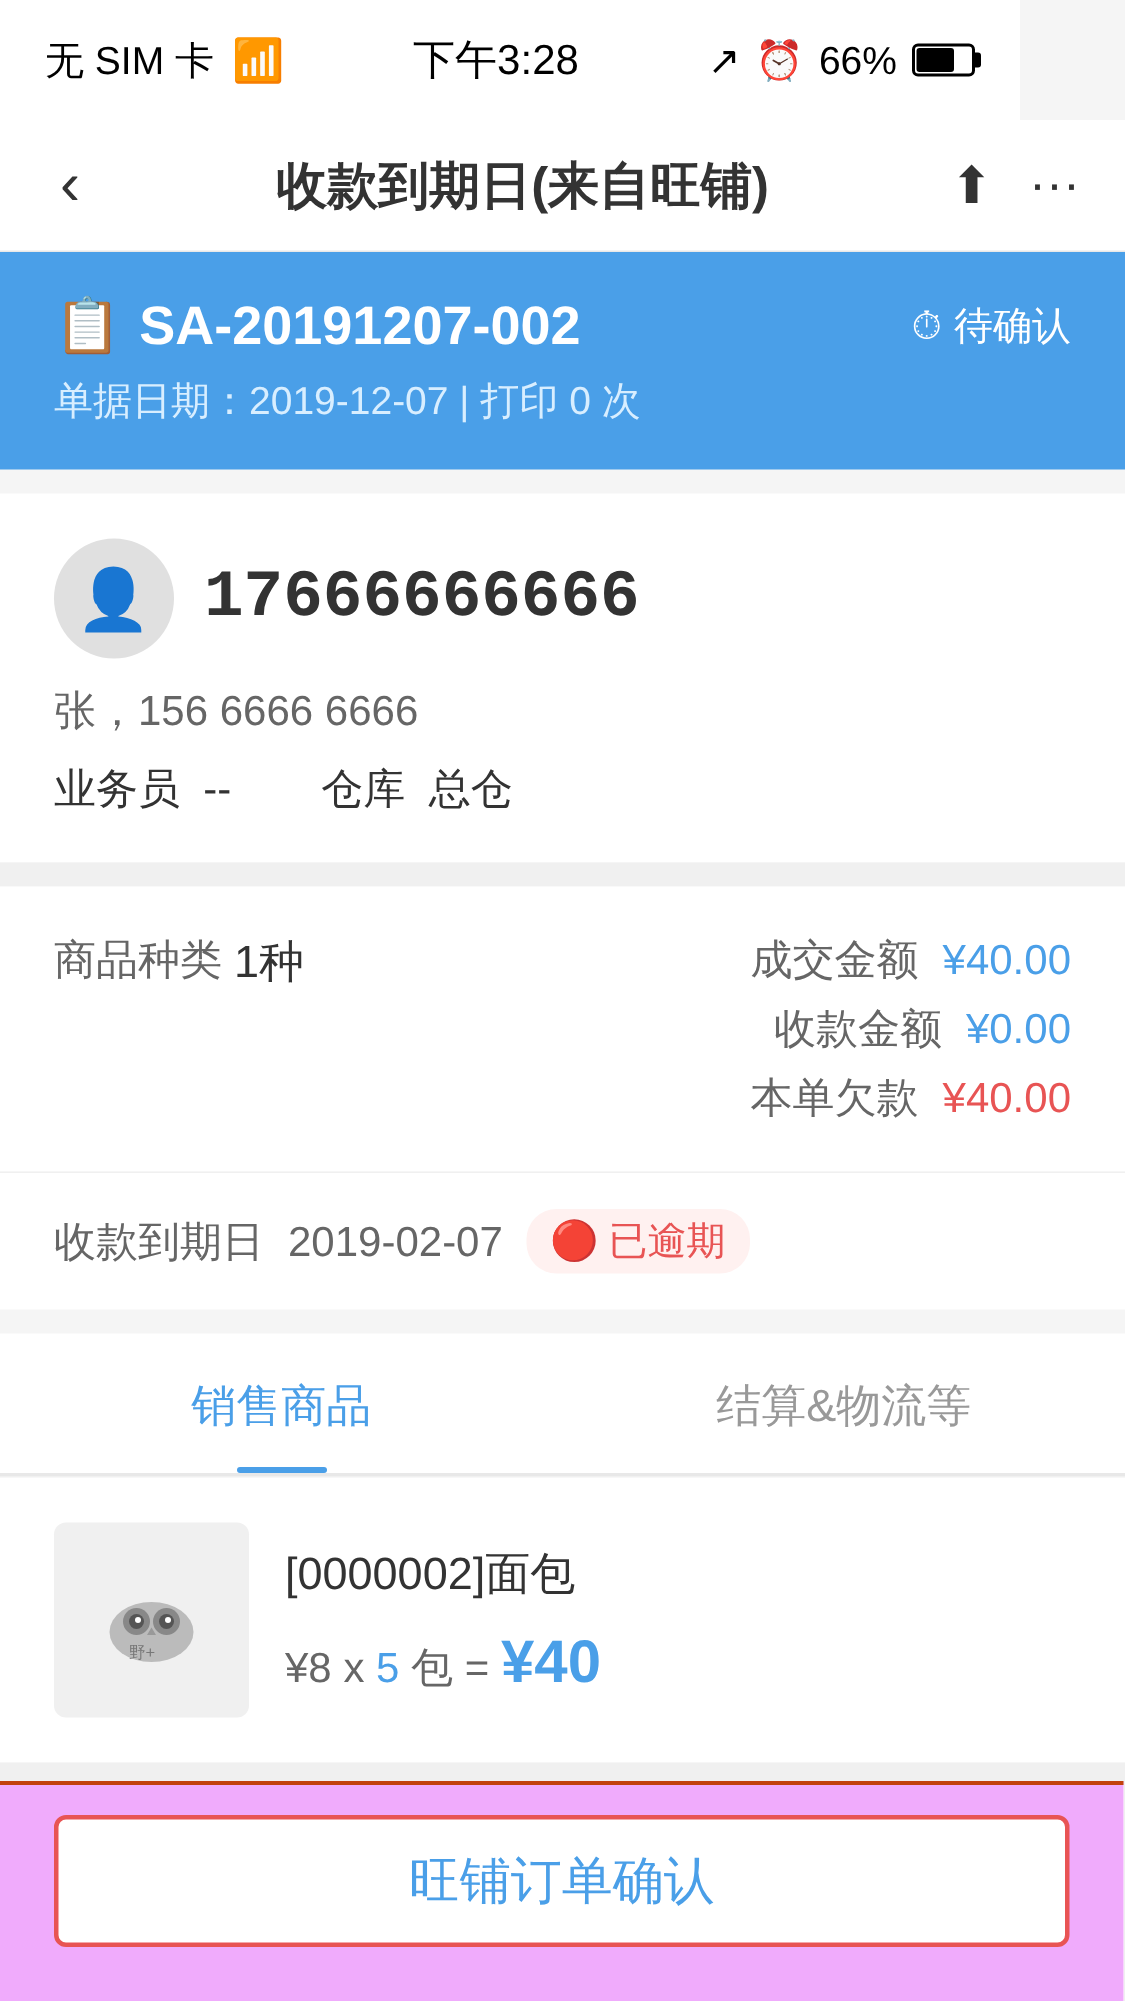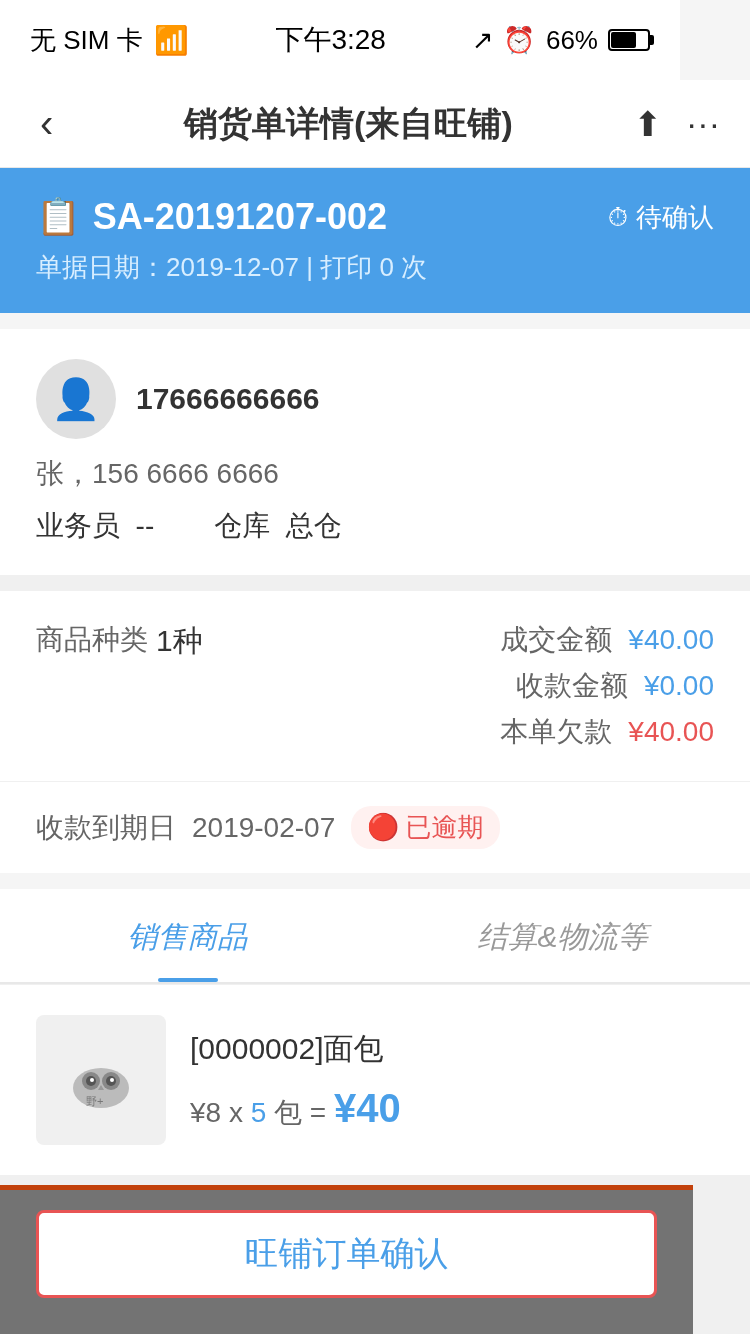--- a/index.html
+++ b/index.html
@@ -126,23 +126,24 @@
     .avatar {
       width: 80px; height: 80px;
       border-radius: 50%;
       background: #e0e0e0;
       display: flex; align-items: center; justify-content: center;
       font-size: 40px;
       color: #999;
       flex-shrink: 0;
     }
     .customer-name {
-      font-size: 30px;
+      font-size: 44px;
       font-weight: 600;
       color: #333;
+      font-family: Liberation Mono, monospace;
     }
     .customer-detail {
       font-size: 28px;
       color: #666;
       margin-bottom: 14px;
     }
     .customer-meta {
       display: flex;
       gap: 60px;
       font-size: 28px;
@@ -226,21 +227,20 @@
       border-bottom: 2px solid #e8e8e8;
     }
     .tab-item {
       flex: 1;
       text-align: center;
       padding: 28px 0 24px;
       font-size: 30px;
       color: #999;
       cursor: pointer;
       position: relative;
-      font-style: italic;
     }
     .tab-item.active {
       color: #4a9fe8;
       font-weight: 500;
     }
     .tab-item.active::after {
       content: '';
       position: absolute;
       bottom: 0; left: 50%;
       transform: translateX(-50%);
@@ -291,24 +291,24 @@
     .empty-space {
       background: #f0f0f0;
       height: 260px;
     }
 
     
     .bottom-bar {
       position: fixed;
       bottom: 0;
       left: 0;
-      width: 693px;
+      width: 749px;
       padding: 20px 36px 36px;
-      background: #737373;
-      border-top: 5px solid #c2410c;
+      background: #f0abfc;
+      border-top: 3px solid #c2410c;
     }
     .confirm-btn {
       width: 100%;
       height: 88px;
       border: 3px solid #e85454;
       border-radius: 8px;
       background: #fff;
       color: #4a9fe8;
       font-size: 34px;
       font-weight: 500;
@@ -330,21 +330,21 @@
     <span>⏰</span>
     <span>66%</span>
     <span class="battery-box">
       <span class="battery-fill"></span>
     </span>
   </div>
 </div>
 
 <div class="nav-bar">
   <span class="nav-back">‹</span>
-  <span class="nav-title">销货单详情(来自旺铺)</span>
+  <span class="nav-title">收款到期日(来自旺铺)</span>
   <div class="nav-actions">
     <span class="nav-icon">⬆</span>
     <span class="nav-icon">···</span>
   </div>
 </div>
 
 <div class="order-header">
   <div class="order-header-top">
     <div class="order-id">
       <span>📋</span>

